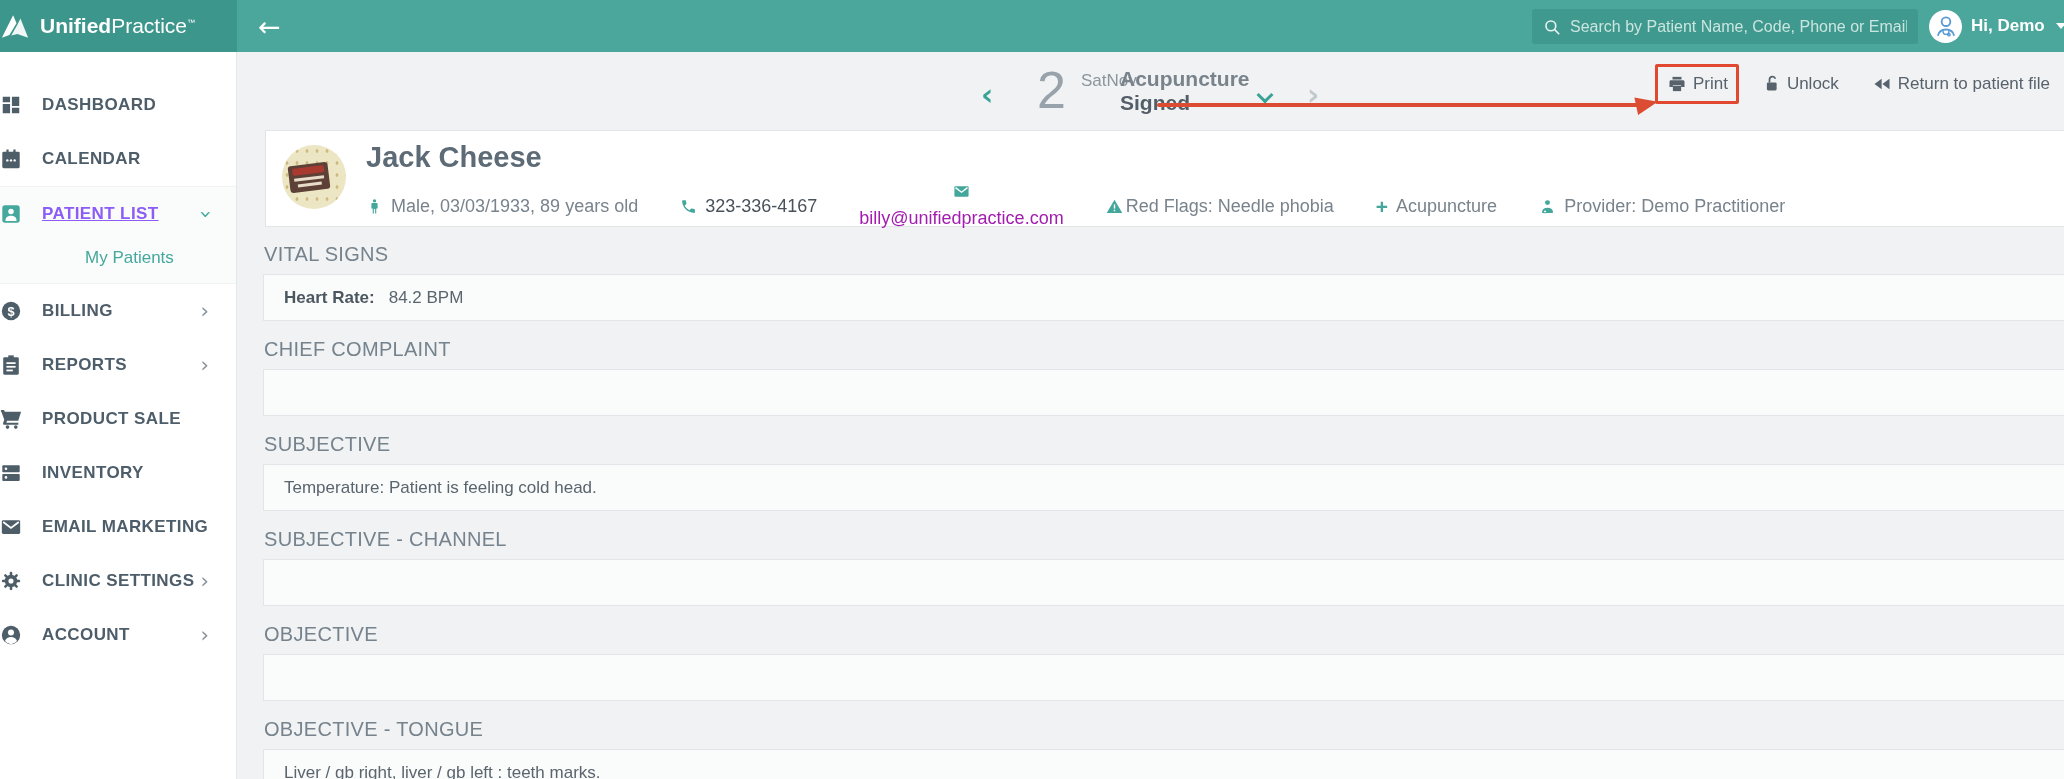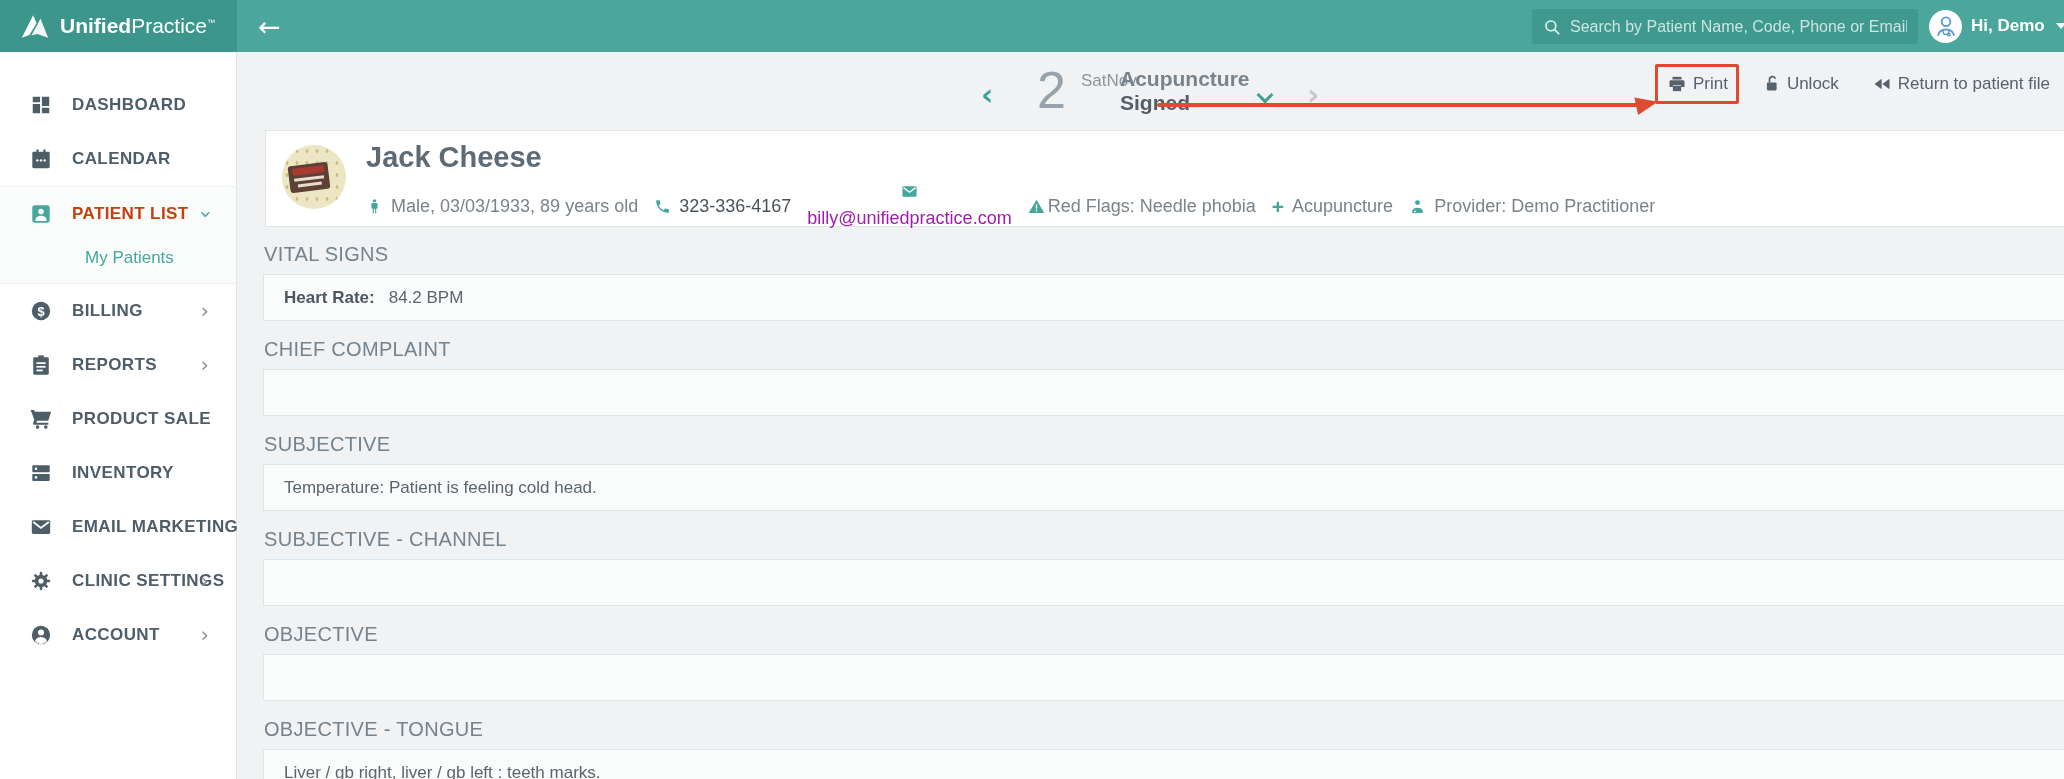--- a/index.html
+++ b/index.html
@@ -2,21 +2,21 @@
 <html><head>
 <meta charset="utf-8">
 <style>
   * { margin:0; padding:0; box-sizing:border-box; }
   html,body { width:2064px; height:779px; overflow:hidden; }
   body { font-family:"Liberation Sans", sans-serif; background:#F0F2F3; position:relative; }
 
   
   .topbar { position:absolute; left:0; top:0; width:2064px; height:52px; background:#4BA69B; z-index:30; }
   .brand { position:absolute; left:0; top:0; width:237px; height:52px; background:#3D968B;
-           display:flex; align-items:center; padding-left:20px; gap:10px; }
+           display:flex; align-items:center; gap:10px; }
   .brand-text { color:#fff; font-size:21px; font-weight:300; white-space:nowrap; }
   .brand-text b { font-weight:700; }
   .brand-text sup { font-size:8px; vertical-align:super; }
   .back-btn { position:absolute; left:258px; top:0; height:52px; display:flex; align-items:center;
               color:#fff; font-size:27px; font-family:"DejaVu Sans",sans-serif; background:none; border:none; cursor:pointer; }
   .search { position:absolute; left:1532px; top:9px; width:386px; height:35px; background:#3F998E;
             border-radius:3px; display:flex; align-items:center; padding:0 11px; gap:9px; }
   .search svg { width:18px; height:18px; flex:0 0 auto; }
   .search input { flex:1; background:transparent; border:none; outline:none; color:#fff; font-size:16px;
                   font-family:"Liberation Sans", sans-serif; }
@@ -25,27 +25,27 @@
   .avatar-circle { width:33px; height:33px; border-radius:50%; background:#fff; display:flex;
                    align-items:center; justify-content:center; overflow:hidden; }
   .avatar-circle svg { width:26px; height:26px; }
   .greeting { color:#fff; font-size:17px; font-weight:700; white-space:nowrap; }
   .caret-down { width:0; height:0; border-left:5px solid transparent; border-right:5px solid transparent;
                 border-top:6px solid #fff; margin-left:2px; }
 
   
   .sidebar { position:absolute; left:0; top:52px; width:237px; bottom:0; background:#fff;
              border-right:1px solid #E5E8E9; padding-top:26px; z-index:20; }
-  .s-item { height:54px; display:flex; align-items:center; padding-left:30px; position:relative; cursor:pointer; }
+  .s-item { height:54px; display:flex; align-items:center; position:relative; cursor:pointer; }
   .s-item svg { width:22px; height:22px; color:#4E5E69; flex:0 0 auto; }
   .s-item .lbl { margin-left:20px; font-size:17px; font-weight:700; letter-spacing:.4px; color:#4D5D69; white-space:nowrap; }
   .s-item .chev { position:absolute; right:27px; color:#8A939B; font-size:21px; line-height:1;
                   font-family:"DejaVu Sans",sans-serif; }
   .s-item.active svg { color:#45A89D; }
-  .s-item.active .lbl { color:#c2410c; }
+  .s-item.active .lbl { color:#8b5cf6;text-decoration:underline; }
   .s-item.active .chev { color:#45A89D; transform:rotate(90deg); }
   .patient-group { background:#FAFBFB; border-top:1px solid #F1F3F3; border-bottom:1px solid #F1F3F3; padding-bottom:8px; }
   .sub-item { height:34px; display:flex; align-items:center; padding-left:85px; font-size:17px;
               color:#414C55; cursor:pointer; white-space:nowrap; }
   .sub-item.active { color:#45A89D; }
 
   
   .content { position:absolute; left:237px; top:52px; right:0; bottom:0; }
 
   
@@ -79,21 +79,21 @@
            border:1px solid #E2E5E6; }
   .cheese { position:absolute; left:16px; top:14px; width:64px; height:64px; border-radius:50%;
             background:#EDE6C4; background-image:radial-gradient(#CDBA7E 1.2px, transparent 1.7px);
             background-size:10px 12px; overflow:hidden; }
   .cheese-label { position:absolute; left:7px; top:19px; width:40px; height:27px; background:#5E4136;
                   transform:rotate(-7deg); border-radius:3px; }
   .cheese-label .band { position:absolute; left:4px; top:3px; width:32px; height:7px; background:#A83A30; border-radius:2px; }
   .cheese-label .line1 { position:absolute; left:5px; top:13px; width:30px; height:3px; background:#E8DDC9; }
   .cheese-label .line2 { position:absolute; left:8px; top:19px; width:24px; height:3px; background:#E8DDC9; }
   .pname { position:absolute; left:100px; top:10px; font-size:29px; font-weight:700; color:#5D6B77; }
-  .pdetails { position:absolute; left:100px; top:52px; display:flex; align-items:center; gap:16px; }
+  .pdetails { position:absolute; left:100px; top:52px; display:flex; align-items:center; gap:42px; }
   .pd { display:flex; align-items:center; gap:8px; font-size:18px; color:#79838C; white-space:nowrap; }
   .pd svg { width:17px; height:17px; color:#44A79B; flex:0 0 auto; }
   .pd.tight { gap:3px; }
   .pd-dark { color:#49525A; }
   .pd-link { color:#a21caf; cursor:pointer;flex-direction:column; }
   .pd .plus { color:#44A79B; font-size:21px; font-weight:700; line-height:17px; }
 
   
   .sections { position:absolute; left:26px; top:191px; right:-2px; }
   .sec-title { font-size:20px; font-weight:400; color:#76838D; letter-spacing:.3px; height:22px;

